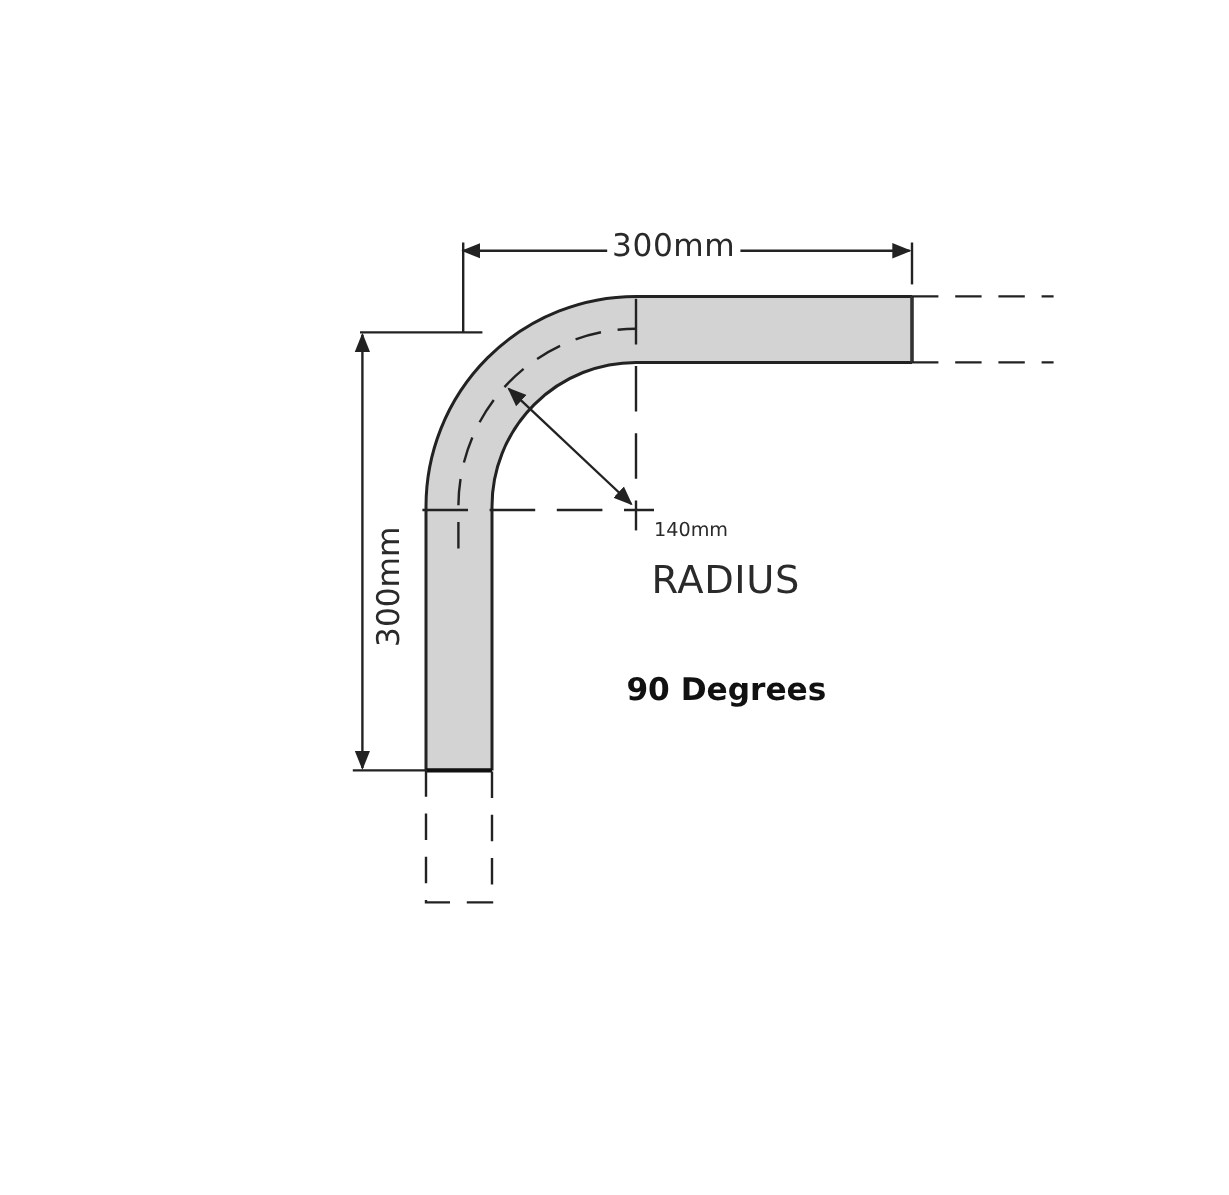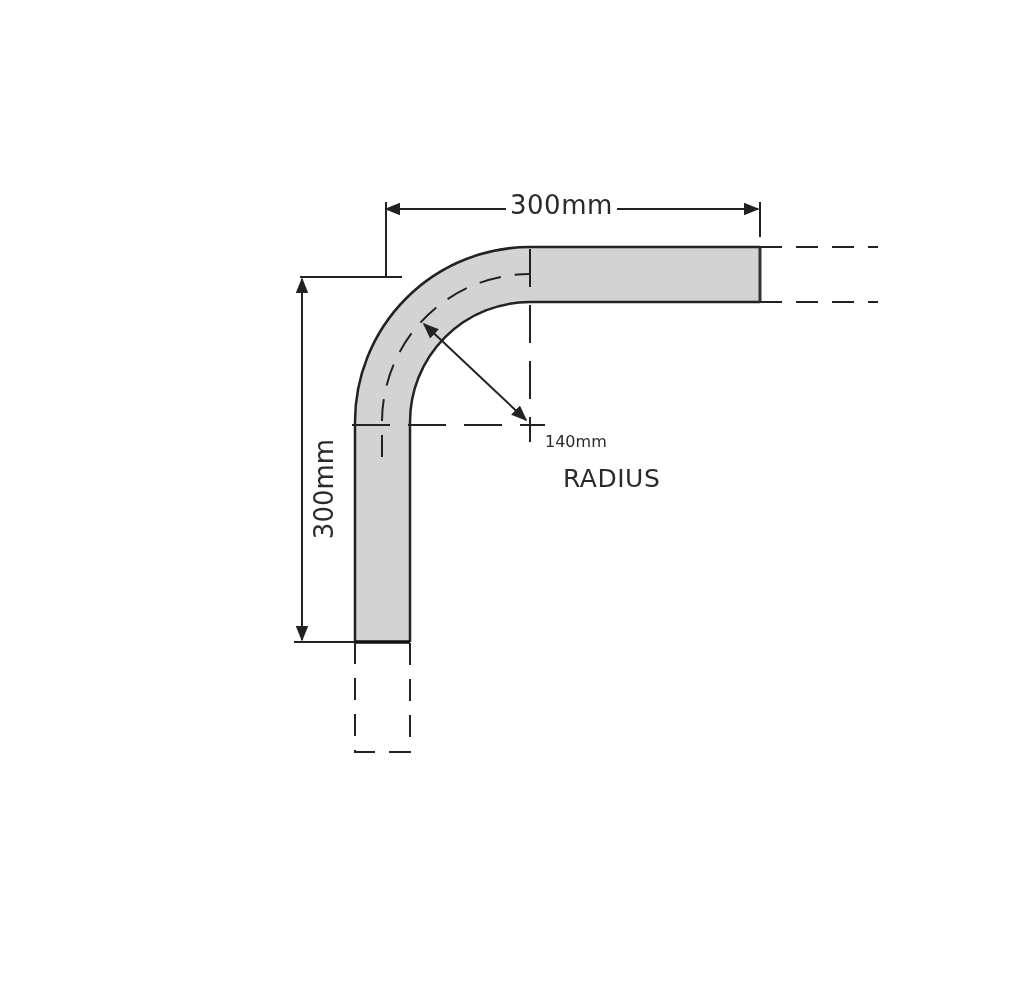--- a/index.html
+++ b/index.html
@@ -2,21 +2,21 @@
 <html><head>
   <meta charset="utf-8">
   <style>
     html, body { margin: 0; padding: 0; background: #ffffff; }
     body { width: 1024px; height: 996px; position: relative; overflow: hidden; }
     #stage { position: absolute; left: 0; top: 12px; width: 1024px; height: 996px; text-decoration: underline; }
     .lbl { position: absolute; color: #2a2a2a; font-family: "DejaVu Sans", sans-serif; white-space: nowrap; }
     .dim-top { left: 506px; top: 178px; font-size: 26px; letter-spacing: 0.5px; background: #fff; padding: 0 4px; }
     .dim-left { left: 270px; top: 462px; font-size: 26px; transform: rotate(-90deg); transform-origin: center; background: #fff; padding: 0 4px; }
     .radius-val { left: 545px; top: 420px; font-size: 16px; }
-    .radius-word { left: 543px; top: 452px; font-size: 25px; letter-spacing: 0.5px; margin-left: 20px; }
+    .radius-word { left: 543px; top: 452px; font-size: 32px; letter-spacing: 0.5px; }
     .angle { left: 522px; top: 548px; font-size: 26px; font-weight: bold; color: #111; font-family: "DejaVu Sans", sans-serif; }
   </style>
 </head>
 <body>
 
 <div id="stage">
   <svg width="1024" height="996" viewBox="0 0 1024 996" xmlns="http://www.w3.org/2000/svg">
     <defs>
       <marker id="arr" viewBox="0 0 10 10" refX="9" refY="5" markerWidth="8" markerHeight="8" orient="auto-start-reverse">
         <path d="M0,1 L10,5 L0,9 z" fill="#222"></path>
@@ -63,13 +63,14 @@
     <g stroke="#222" stroke-width="2" fill="none">
       <line x1="302" y1="267" x2="302" y2="628" marker-start="url(#arr)" marker-end="url(#arr)"></line>
       <line x1="294" y1="630" x2="356" y2="630"></line>
     </g>
   </svg>
 
   <span class="lbl dim-top">300mm</span>
   <span class="lbl dim-left">300mm</span>
   <span class="lbl radius-val">140mm</span>
   <span class="lbl radius-word">RADIUS</span>
+  <span class="lbl angle">90 Degrees</span>
 </div>
 
 </body></html>

